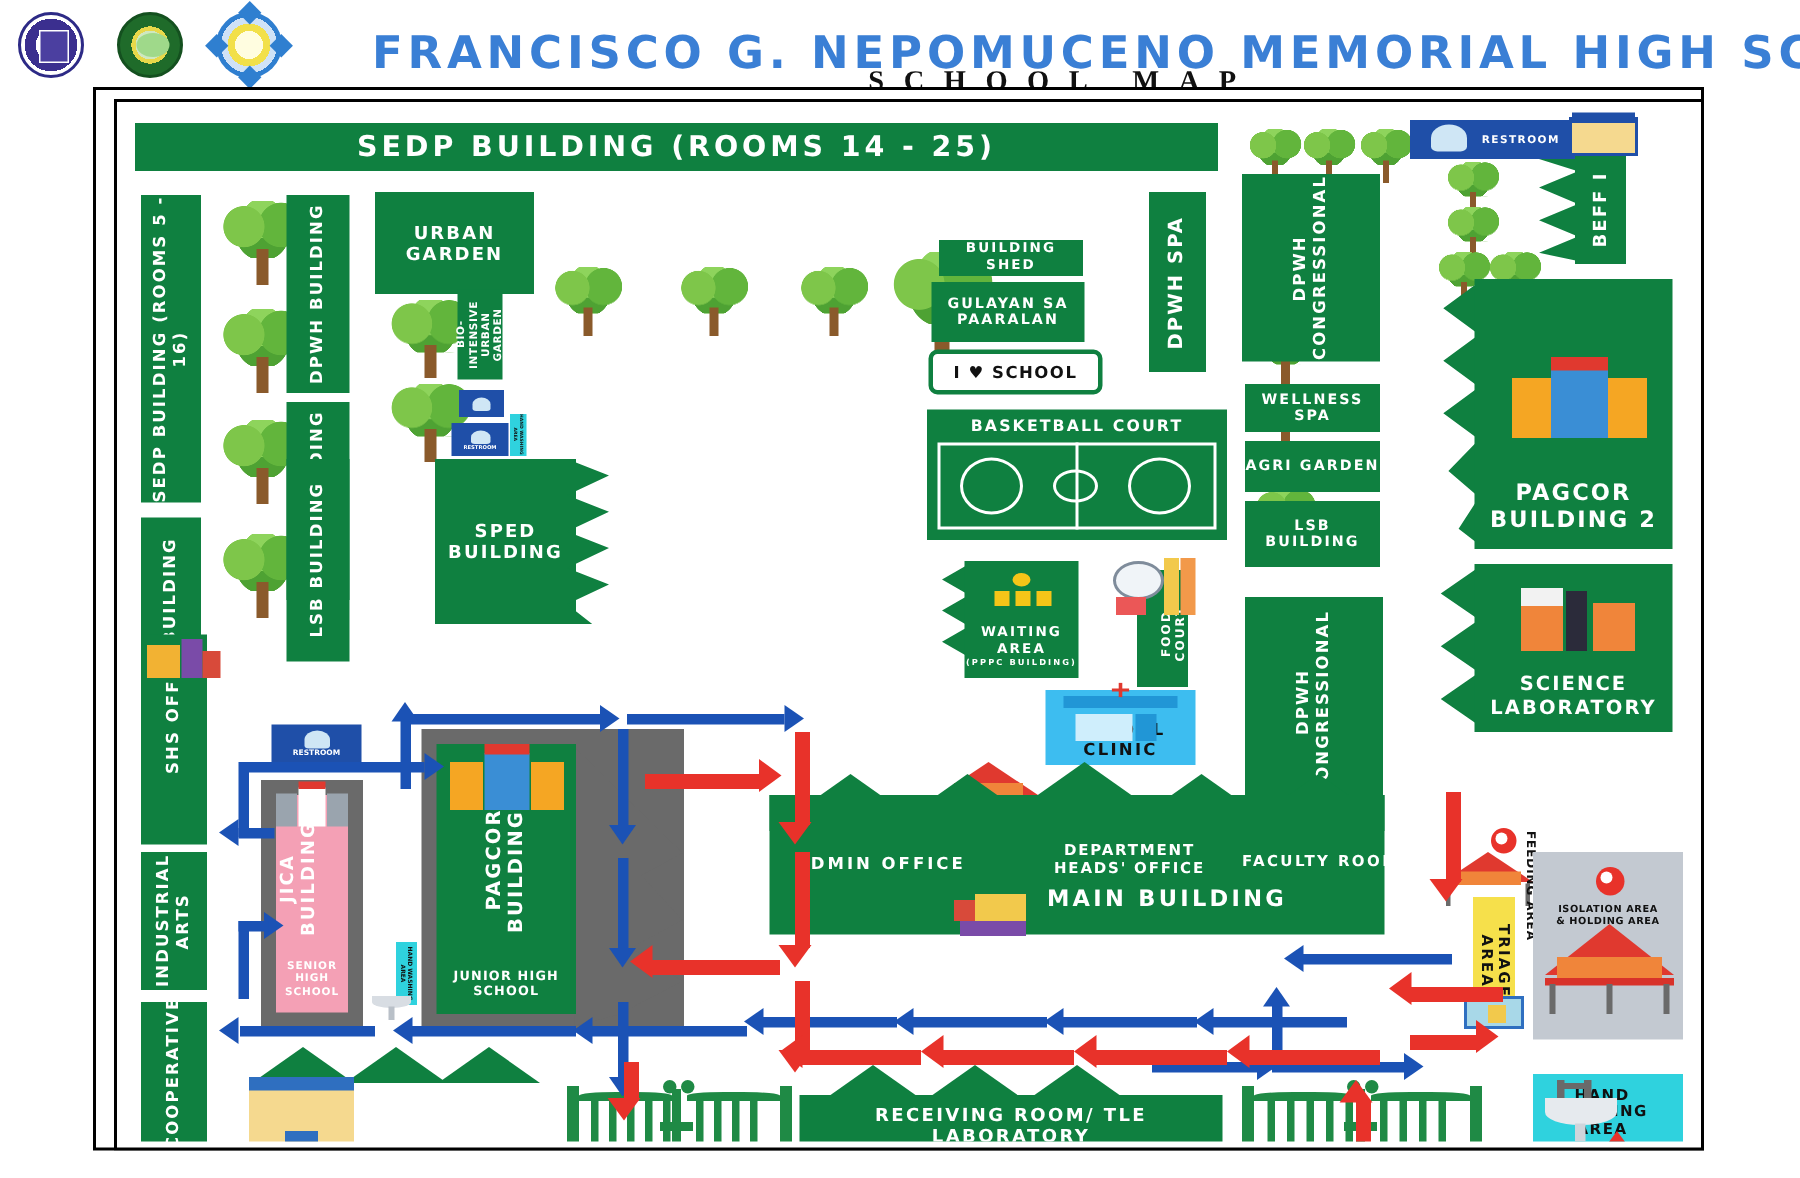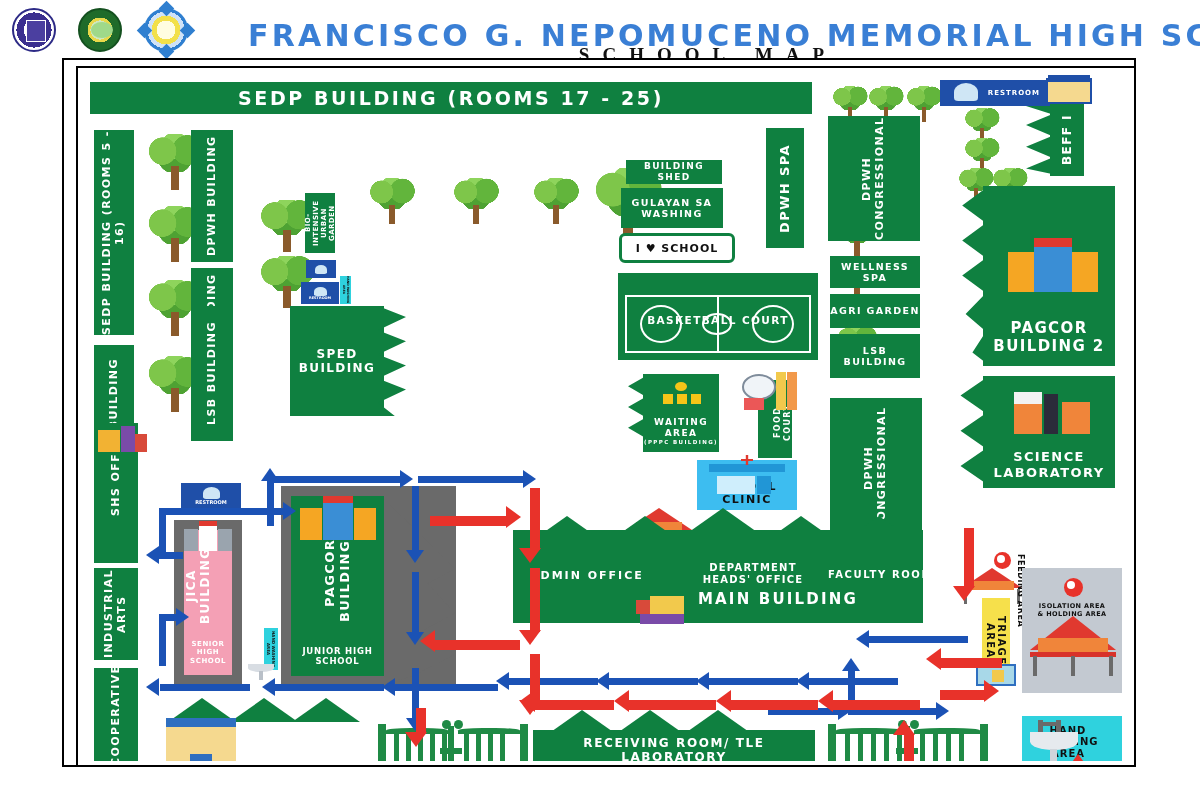--- a/index.html
+++ b/index.html
@@ -123,21 +123,21 @@
   <div id="title-main">FRANCISCO G. NEPOMUCENO MEMORIAL HIGH SCHOOL</div>
   <div id="title-sub">SCHOOL MAP</div>
 </div>
 
 <div id="frame-outer"></div>
 <div id="frame-inner"></div>
 
 <div id="canvas">
 
   <div class="bldg" style="left:12px;top:14px;width:722px;height:32px;font-size:19px;letter-spacing:2.6px;">
-    <span>SEDP BUILDING (ROOMS 17 - 25)</span>
+    <span>SEDP BUILDING (ROOMS 14 - 25)</span>
   </div>
 
   <div class="bldg vert180" style="left:16px;top:62px;width:40px;height:205px;font-size:11px;">
     <span>SEDP BUILDING (ROOMS 5 - 16)</span>
   </div>
   <div class="bldg vert180" style="left:16px;top:277px;width:40px;height:130px;font-size:11px;">
     <span>LSB BUILDING</span>
   </div>
   <div class="bldg vert180" style="left:16px;top:355px;width:44px;height:140px;font-size:11px;padding-top:40px;">
     <span>SHS OFFICE</span>
@@ -174,20 +174,23 @@
   <div class="bldg vert180" style="left:113px;top:62px;width:42px;height:132px;font-size:11px;">
     <span>DPWH BUILDING</span>
   </div>
   <div class="bldg vert180" style="left:113px;top:200px;width:42px;height:132px;font-size:11px;">
     <span>DPWH BUILDING</span>
   </div>
   <div class="bldg vert180" style="left:113px;top:238px;width:42px;height:135px;font-size:11px;">
     <span>LSB BUILDING</span>
   </div>
 
+  <div class="bldg" style="left:172px;top:60px;width:106px;height:68px;font-size:12px;">
+    <span>URBAN GARDEN</span>
+  </div>
   <div class="tree" style="left:178px;top:132px;width:62px;height:52px;">
       <div class="crown"></div>
       <div class="trunk"></div>
     </div>
   <div class="tree" style="left:178px;top:188px;width:62px;height:52px;">
       <div class="crown"></div>
       <div class="trunk"></div>
     </div>
 
   <div class="bldg vert180" style="left:227px;top:125px;width:30px;height:60px;font-size:7px;letter-spacing:.4px;">
@@ -226,35 +229,35 @@
   <div class="tree" style="left:512px;top:100px;width:76px;height:70px;">
       <div class="crown"></div>
       <div class="trunk"></div>
     </div>
 
 
   <div class="bldg" style="left:548px;top:92px;width:96px;height:24px;font-size:9px;">
     <span>BUILDING SHED</span>
   </div>
   <div class="bldg" style="left:543px;top:120px;width:102px;height:40px;font-size:9.5px;">
-    <span>GULAYAN SA WASHING</span>
+    <span>GULAYAN SA PAARALAN</span>
   </div>
   <div style="position:absolute;left:541px;top:165px;width:110px;height:24px;
        border:3px solid #0f8040;border-radius:6px;background:#fff;
        display:flex;align-items:center;justify-content:center;gap:3px;
        font-weight:bold;font-size:11px;color:#111;font-family:'DejaVu Sans',sans-serif;letter-spacing:1px;">
     <span>I ♥ SCHOOL</span>
   </div>
 
   <div class="bldg vert180" style="left:688px;top:60px;width:38px;height:120px;font-size:13px;">
     <span>DPWH SPA</span>
   </div>
 
   <div class="bldg" style="left:540px;top:205px;width:200px;height:87px;font-size:10.5px;align-items:flex-start;padding-top:5px;">
-    <span style="z-index:3;margin-top:36px;">BASKETBALL COURT</span>
+    <span style="z-index:3;">BASKETBALL COURT</span>
     <div class="court-line" style="left:7px;top:22px;width:186px;height:58px;"></div>
     <div class="court-line" style="left:99px;top:22px;width:0;height:58px;border-width:0 0 0 2px;"></div>
     <div class="court-circ" style="left:84px;top:40px;width:30px;height:22px;"></div>
     <div class="court-circ" style="left:22px;top:32px;width:42px;height:38px;"></div>
     <div class="court-circ" style="left:134px;top:32px;width:42px;height:38px;"></div>
   </div>
   <div class="tree" style="left:756px;top:148px;width:46px;height:40px;">
       <div class="crown"></div>
       <div class="trunk"></div>
     </div>

